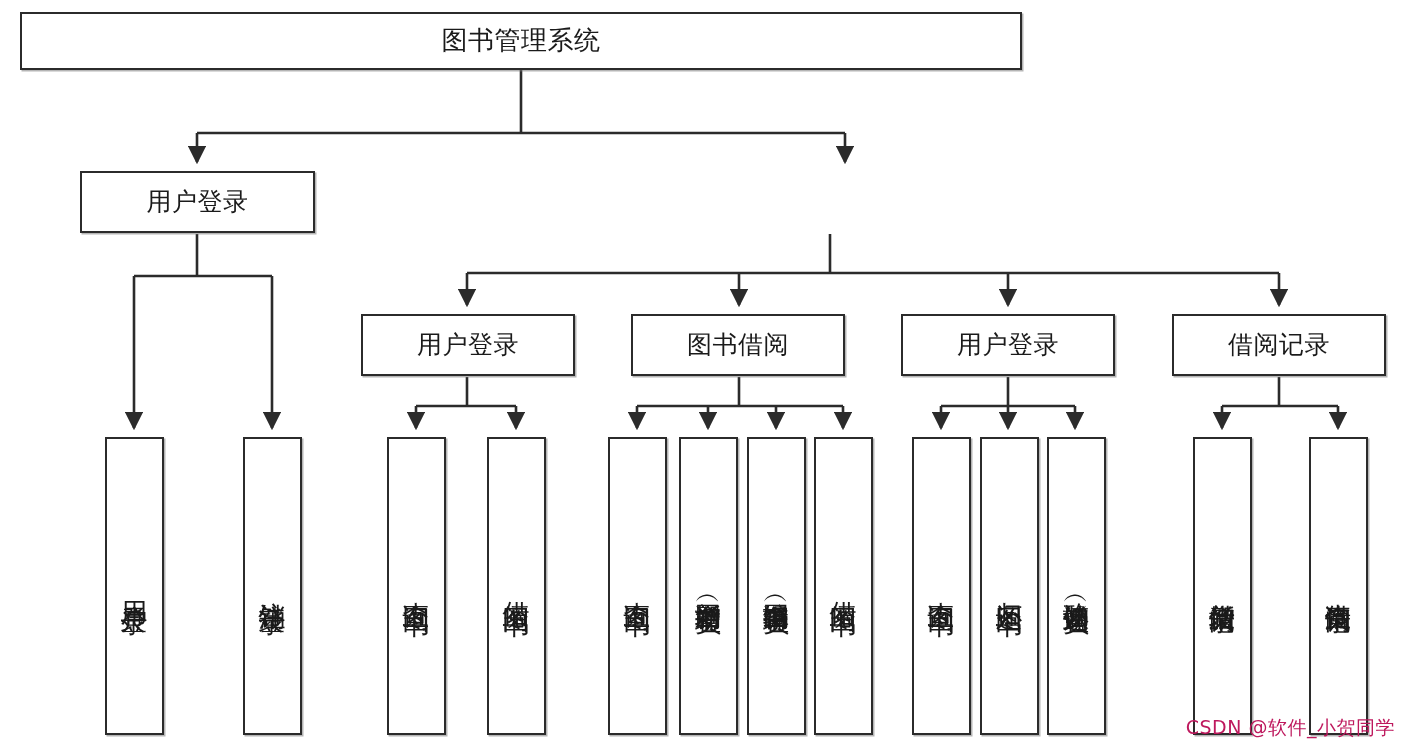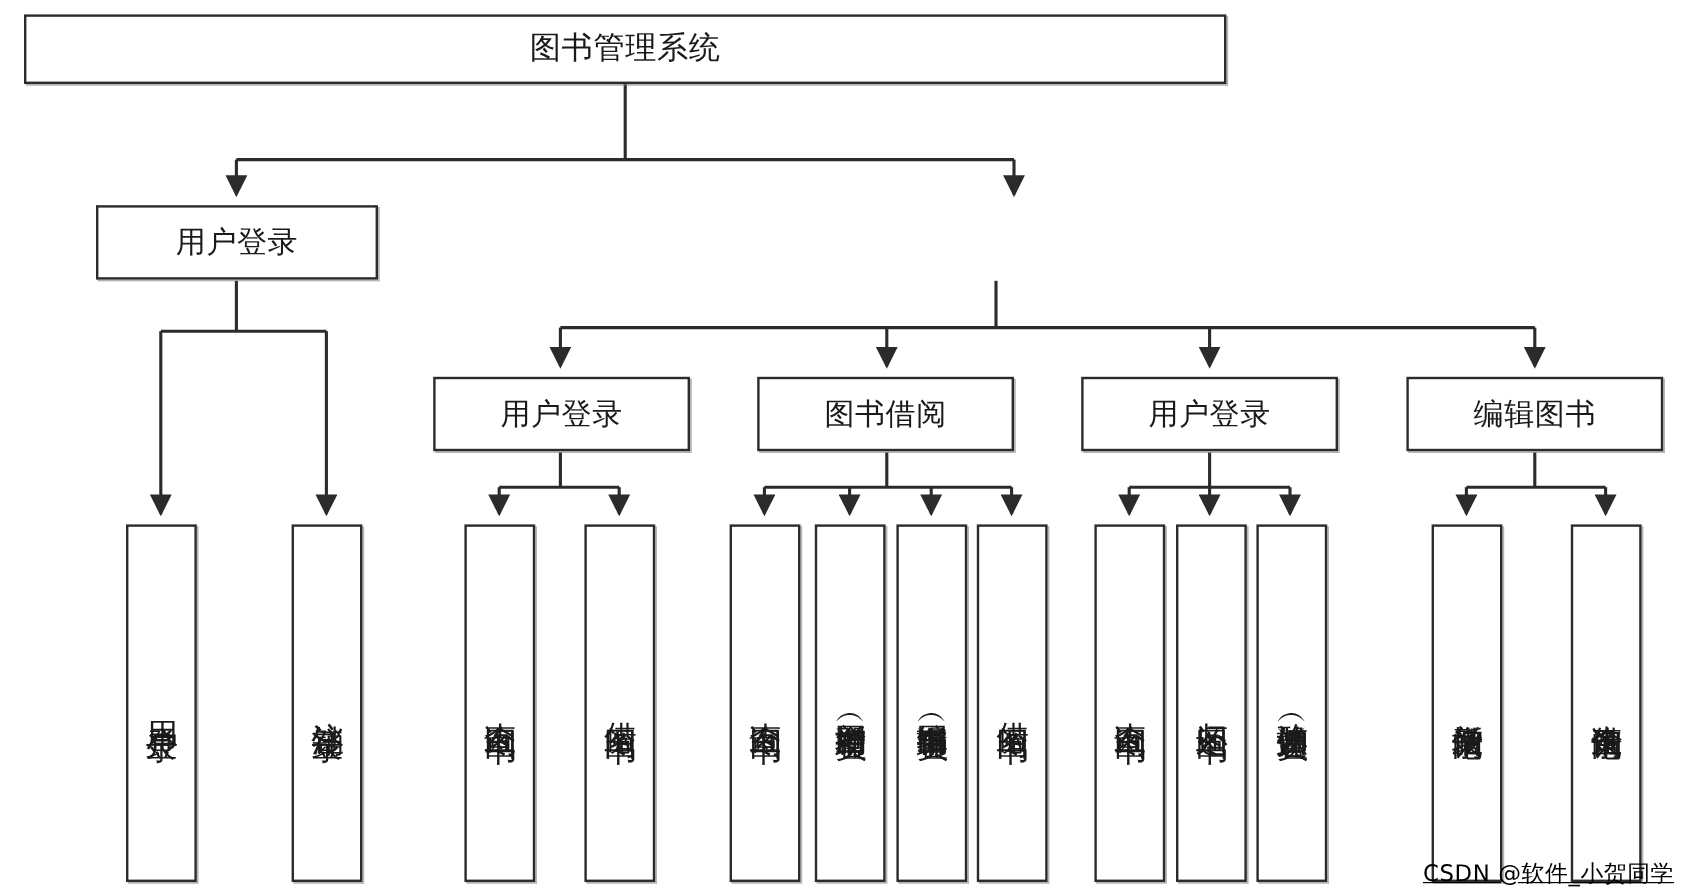--- a/index.html
+++ b/index.html
@@ -65,26 +65,25 @@
   }
   .node.vert.tall .label {
     font-size: 26px;
     letter-spacing: 1px;
   }
   #watermark {
     position: absolute;
     right: 10px;
     bottom: 6px;
     font-size: 19px;
-    color: #000000;
+    color: #be185d;
     letter-spacing: 0.5px;
     white-space: nowrap;
     z-index: 5;
     font-family: "DejaVu Sans", "Liberation Sans", sans-serif;
-    text-decoration: underline;
   }
 </style>
 </head>
 <body>
 
 <div id="canvas">
 
   <svg id="edges" viewBox="0 0 1405 747" width="1405" height="747">
     <defs>
       <marker id="arrow" viewBox="0 0 12 12" refX="10.5" refY="6" markerWidth="7" markerHeight="7" orient="auto-start-reverse">
@@ -147,21 +146,21 @@
   <div class="node horiz" style="left:361px; top:314px; width:214px; height:62px;">
     <span class="label">用户登录</span>
   </div>
   <div class="node horiz" style="left:631px; top:314px; width:214px; height:62px;">
     <span class="label">图书借阅</span>
   </div>
   <div class="node horiz" style="left:901px; top:314px; width:214px; height:62px;">
     <span class="label">用户登录</span>
   </div>
   <div class="node horiz" style="left:1172px; top:314px; width:214px; height:62px;">
-    <span class="label">编辑图书</span>
+    <span class="label">借阅记录</span>
   </div>
 
   <div class="node vert" style="left:105px; top:437px; width:59px; height:298px;">
     <span class="label">用户登录</span>
   </div>
   <div class="node vert" style="left:243px; top:437px; width:59px; height:298px;">
     <span class="label">注销登录</span>
   </div>
 
   <div class="node vert" style="left:387px; top:437px; width:59px; height:298px;">

